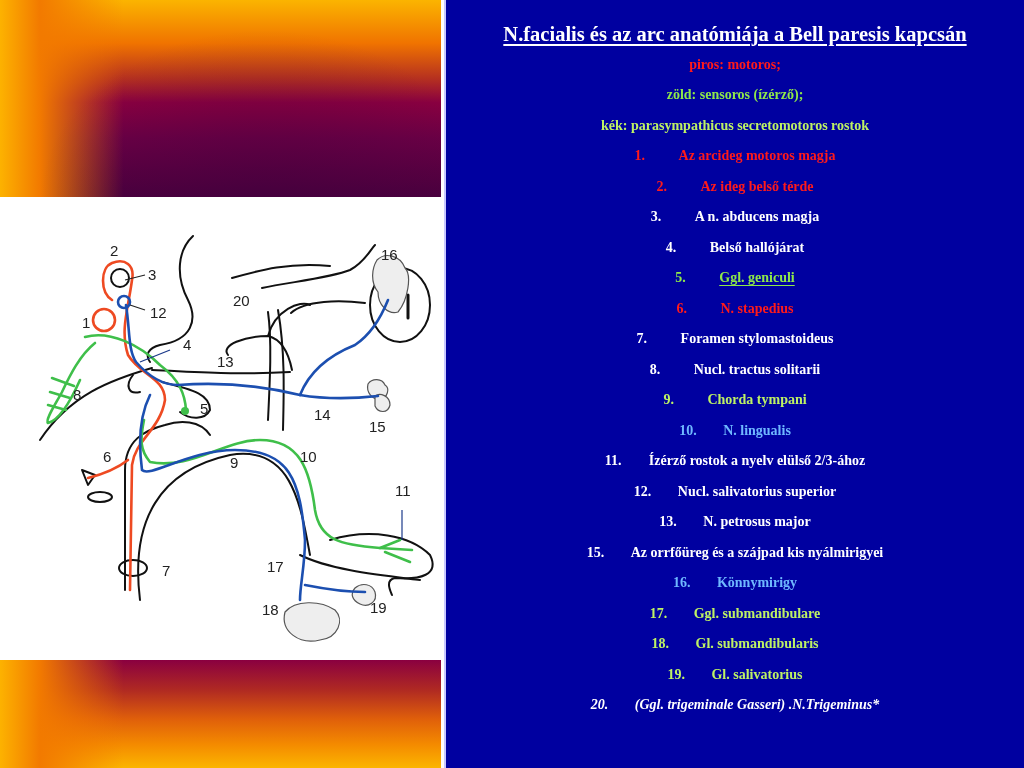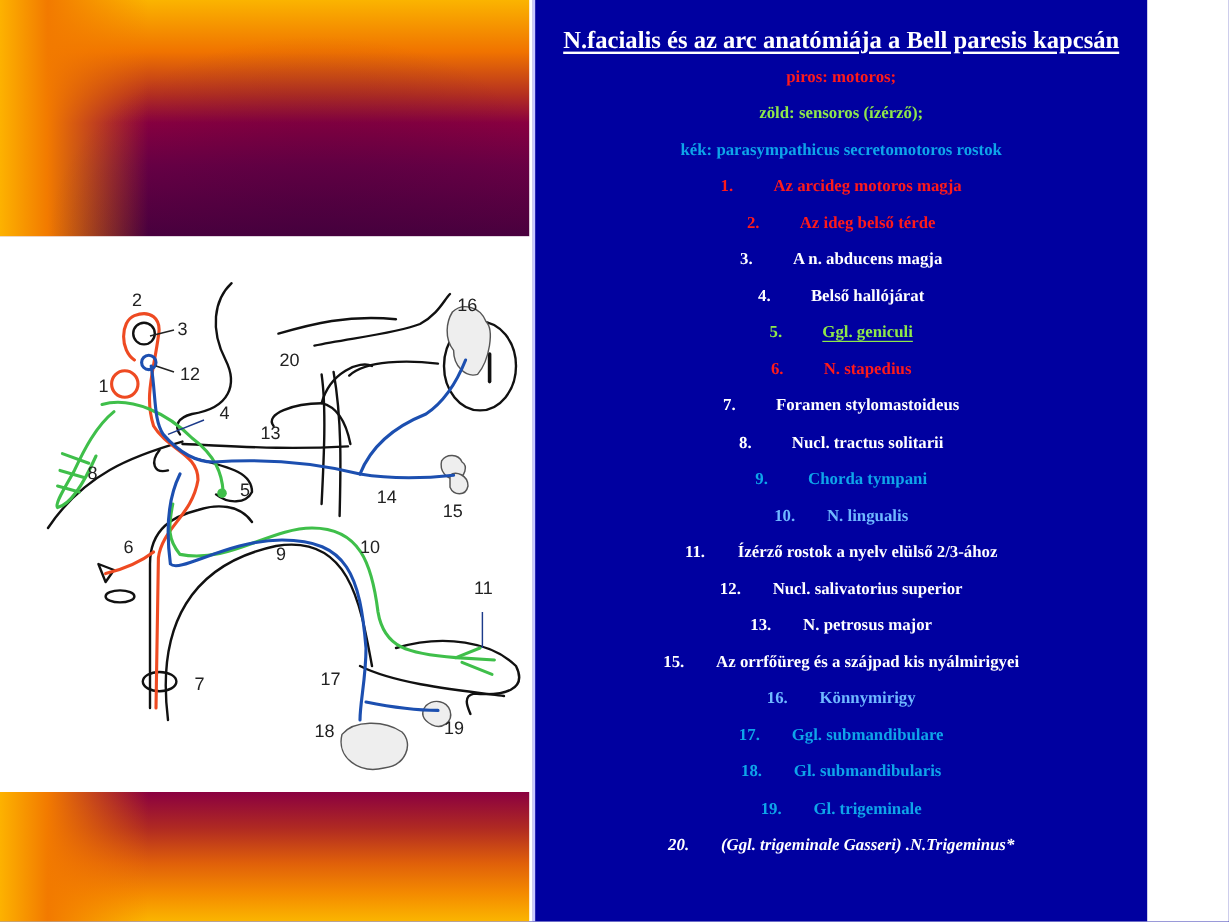--- a/index.html
+++ b/index.html
@@ -28,36 +28,36 @@
     position: absolute; left: 0; top: 197px; width: 441px; height: 463px;
     background: #ffffff;
   }
   .diagram svg { position: absolute; left: 0; top: 0; }
   .diagram .lbl {
     position: absolute;
     font-family: "Liberation Sans", "DejaVu Sans", sans-serif;
     font-size: 15px; color: #222; line-height: 1;
   }
   .panel {
-    position: absolute; left: 444px; top: 0; width: 512px; height: 768px;
+    position: absolute; left: 444px; top: 0; width: 580px; height: 768px;
     background: #0000a0;
     border-left: 2px solid #c8c8ff;
     box-sizing: border-box;
     text-align: center;
     padding-top: 19px;
   }
   .line {
     font-weight: bold; font-size: 14px; line-height: 30.5px;
     white-space: nowrap;
   }
   .line .num { display: inline-block; min-width: 44px; text-align: left; }
   .title { color: #ffffff; text-decoration: underline; text-underline-offset: 3px; font-size: 20.5px; }
   .red { color: #ff1a1a; }
   .green { color: #8fe84a; }
-  .cyan { color: #0ea5e9; }
+  .cyan { color: #bef264; }
   .white { color: #ffffff; font-family: Liberation Serif, serif; }
   .lblue { color: #6fb8ff; }
   .u { text-decoration: underline; text-underline-offset: 3px; margin-top: 36px; }
   .ital { font-style: italic; }
 </style>
 </head>
 <body>
 
 <div class="grad-top"></div>
 
@@ -171,15 +171,15 @@
   <div class="line white"><span class="num">8.</span><span>Nucl. tractus solitarii</span></div>
   <div class="line cyan"><span class="num">9.</span><span>Chorda tympani</span></div>
   <div class="line lblue"><span class="num">10.</span><span>N. lingualis</span></div>
   <div class="line white"><span class="num">11.</span><span>Ízérző rostok a nyelv elülső 2/3-ához</span></div>
   <div class="line white"><span class="num">12.</span><span>Nucl. salivatorius superior</span></div>
   <div class="line white"><span class="num">13.</span><span>N. petrosus major</span></div>
   <div class="line white"><span class="num">15.</span><span>Az orrfőüreg és a szájpad kis nyálmirigyei</span></div>
   <div class="line lblue"><span class="num">16.</span><span>Könnymirigy</span></div>
   <div class="line cyan"><span class="num">17.</span><span>Ggl. submandibulare</span></div>
   <div class="line cyan"><span class="num">18.</span><span>Gl. submandibularis</span></div>
-  <div class="line cyan"><span class="num">19.</span><span>Gl. trigeminale</span></div>
+  <div class="line cyan"><span class="num">19.</span><span>Gl. salivatorius</span></div>
   <div class="line white ital"><span class="num">20.</span><span>(Ggl. trigeminale Gasseri) .N.Trigeminus*</span></div>
 </div>
 
 </body></html>

